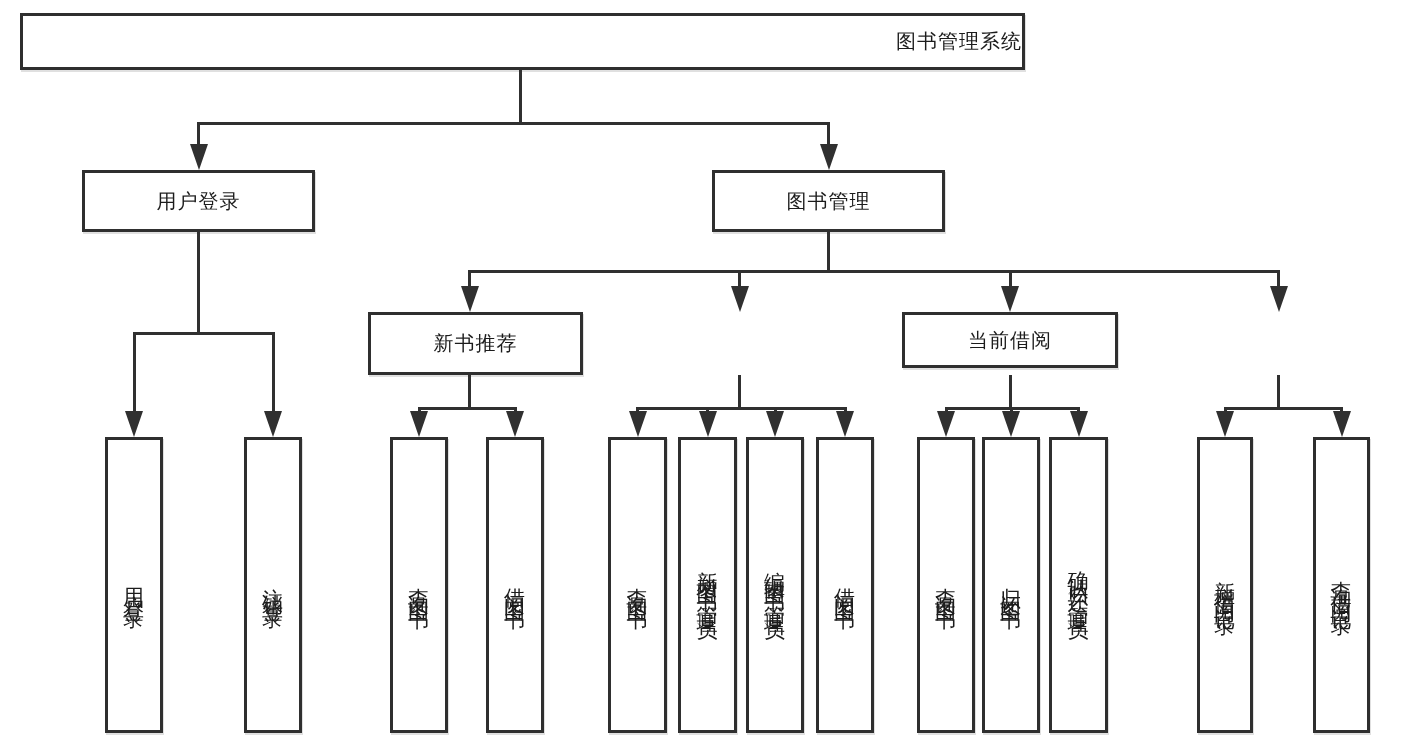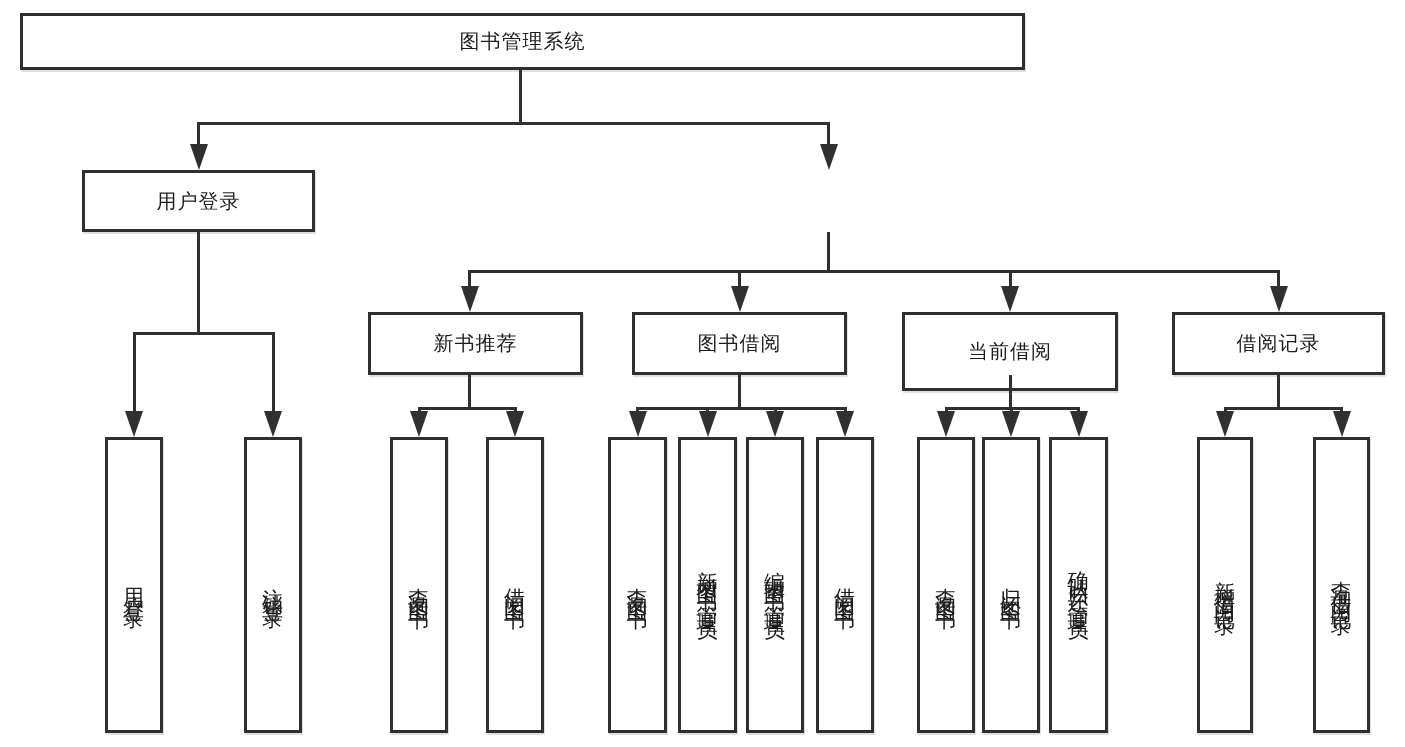--- a/index.html
+++ b/index.html
@@ -38,26 +38,26 @@
     position:absolute;
     right:6px;bottom:4px;
     font-size:23px;
     color:#a3a3a3;
     opacity:0.85;
     text-shadow:1px 1px 0 #ffffff;
     z-index:10;
     white-space:nowrap;
   }
   
-  .n-root{left:20px;top:13px;width:1005px;height:57px;}
+  .n-root{left:20px;top:13px;width:1005px;height:57px;justify-content:flex-end;}
   .n-user-login{left:82px;top:170px;width:233px;height:62px;}
   .n-book-mgmt{left:712px;top:170px;width:233px;height:62px;}
   .n-nbr{left:368px;top:312px;width:215px;height:63px;}
   .n-bb{left:632px;top:312px;width:215px;height:63px;}
-  .n-cb{left:902px;top:312px;width:216px;height:79px;font-family:Liberation Serif, serif;}
+  .n-cb{left:902px;top:312px;width:216px;height:56px;font-family:Liberation Serif, serif;}
   .n-br{left:1172px;top:312px;width:213px;height:63px;}
   .n-ul-login{left:105px;top:437px;width:58px;height:296px;}
   .n-ul-logout{left:244px;top:437px;width:58px;height:296px;}
   .n-nbr-query{left:390px;top:437px;width:58px;height:296px;}
   .n-nbr-borrow{left:486px;top:437px;width:58px;height:296px;}
   .n-bb-query{left:608px;top:437px;width:59px;height:296px;}
   .n-bb-add{left:678px;top:437px;width:59px;height:296px;}
   .n-bb-edit{left:746px;top:437px;width:58px;height:296px;}
   .n-bb-borrow{left:816px;top:437px;width:58px;height:296px;}
   .n-cb-query{left:917px;top:437px;width:58px;height:296px;}
@@ -71,32 +71,29 @@
 
 <div class="canvas">
 
   <div class="box hbox n-root">
     <span>图书管理系统</span>
   </div>
 
   <div class="box hbox n-user-login">
     <span>用户登录</span>
   </div>
+  <div class="box hbox n-book-mgmt">
+    <span>图书管理</span>
+  </div>
 
   <div class="box hbox n-nbr">
     <span>新书推荐</span>
   </div>
-  <div class="box hbox n-bb">
-    <span>图书借阅</span>
-  </div>
   <div class="box hbox n-cb">
     <span>当前借阅</span>
-  </div>
-  <div class="box hbox n-br">
-    <span>借阅记录</span>
   </div>
 
   <div class="box vbox n-ul-login">
     <span>用户登录</span>
   </div>
   <div class="box vbox n-ul-logout">
     <span>注销登录</span>
   </div>
 
   <div class="box vbox n-nbr-query">

